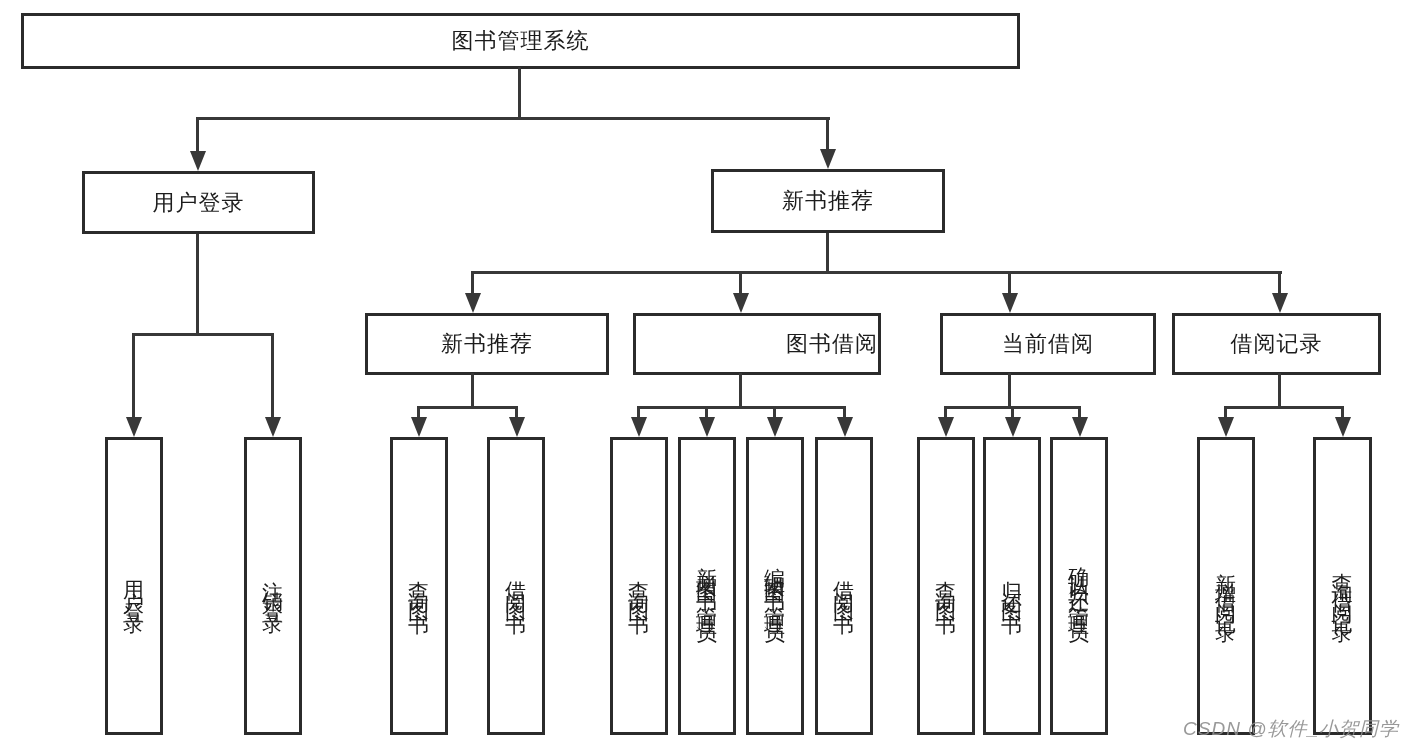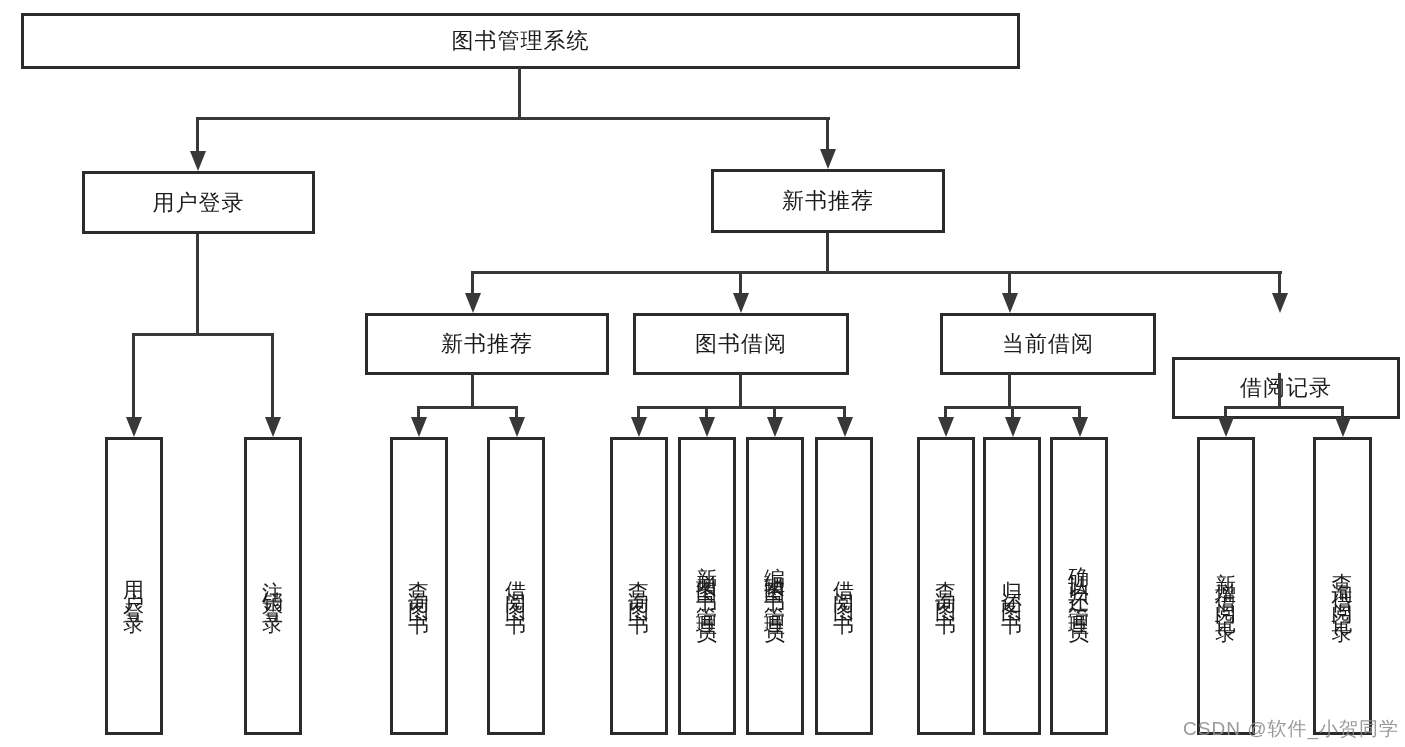--- a/index.html
+++ b/index.html
@@ -23,21 +23,21 @@
   .sp9 { letter-spacing:8px; }
   .vline { position:absolute; width:3px; background:#383838; }
   .hline { position:absolute; height:3px; background:#383838; }
   .arrow {
     position:absolute; width:0; height:0;
     border-left:8px solid transparent; border-right:8px solid transparent;
     border-top:20px solid #383838;
   }
   .watermark {
     position:absolute; right:6px; bottom:5px; color:#8e8e8e;
-    font-size:19px; letter-spacing:1px; opacity:0.9;
+    font-size:19px; letter-spacing:1px; opacity:0.9;font-style:italic;
   }
 </style>
 </head>
 <body>
 
 <div class="stage">
 
   <div class="node" style="left:21px; top:13px; width:999px; height:56px;">
     <span>图书管理系统</span>
   </div>
@@ -70,27 +70,27 @@
   <div class="vline" style="left:739px; top:271px; height:25px;"></div>
   <div class="arrow" style="left:733px; top:293px;"></div>
   <div class="vline" style="left:1008px; top:271px; height:25px;"></div>
   <div class="arrow" style="left:1002px; top:293px;"></div>
   <div class="vline" style="left:1278px; top:271px; height:25px;"></div>
   <div class="arrow" style="left:1272px; top:293px;"></div>
 
   <div class="node" style="left:365px; top:313px; width:244px; height:62px;">
     <span>新书推荐</span>
   </div>
-  <div class="node" style="left:633px; top:313px; width:216px; height:62px;">
+  <div class="node" style="left:633px; top:313px; width:248px; height:62px;justify-content:flex-end;">
     <span>图书借阅</span>
   </div>
   <div class="node" style="left:902px; top:313px; width:216px; height:62px;margin-left:38px;">
     <span>当前借阅</span>
   </div>
-  <div class="node" style="left:1172px; top:313px; width:228px; height:62px;margin-top:44px;">
+  <div class="node" style="left:1172px; top:313px; width:209px; height:62px;">
     <span>借阅记录</span>
   </div>
 
   <div class="vline" style="left:471px; top:373px; height:35px;"></div>
   <div class="hline" style="left:417px; top:406px; width:101px;"></div>
   <div class="vline" style="left:417px; top:406px; height:13px;"></div>
   <div class="arrow" style="left:411px; top:417px;"></div>
   <div class="vline" style="left:515px; top:406px; height:13px;"></div>
   <div class="arrow" style="left:509px; top:417px;"></div>
 

